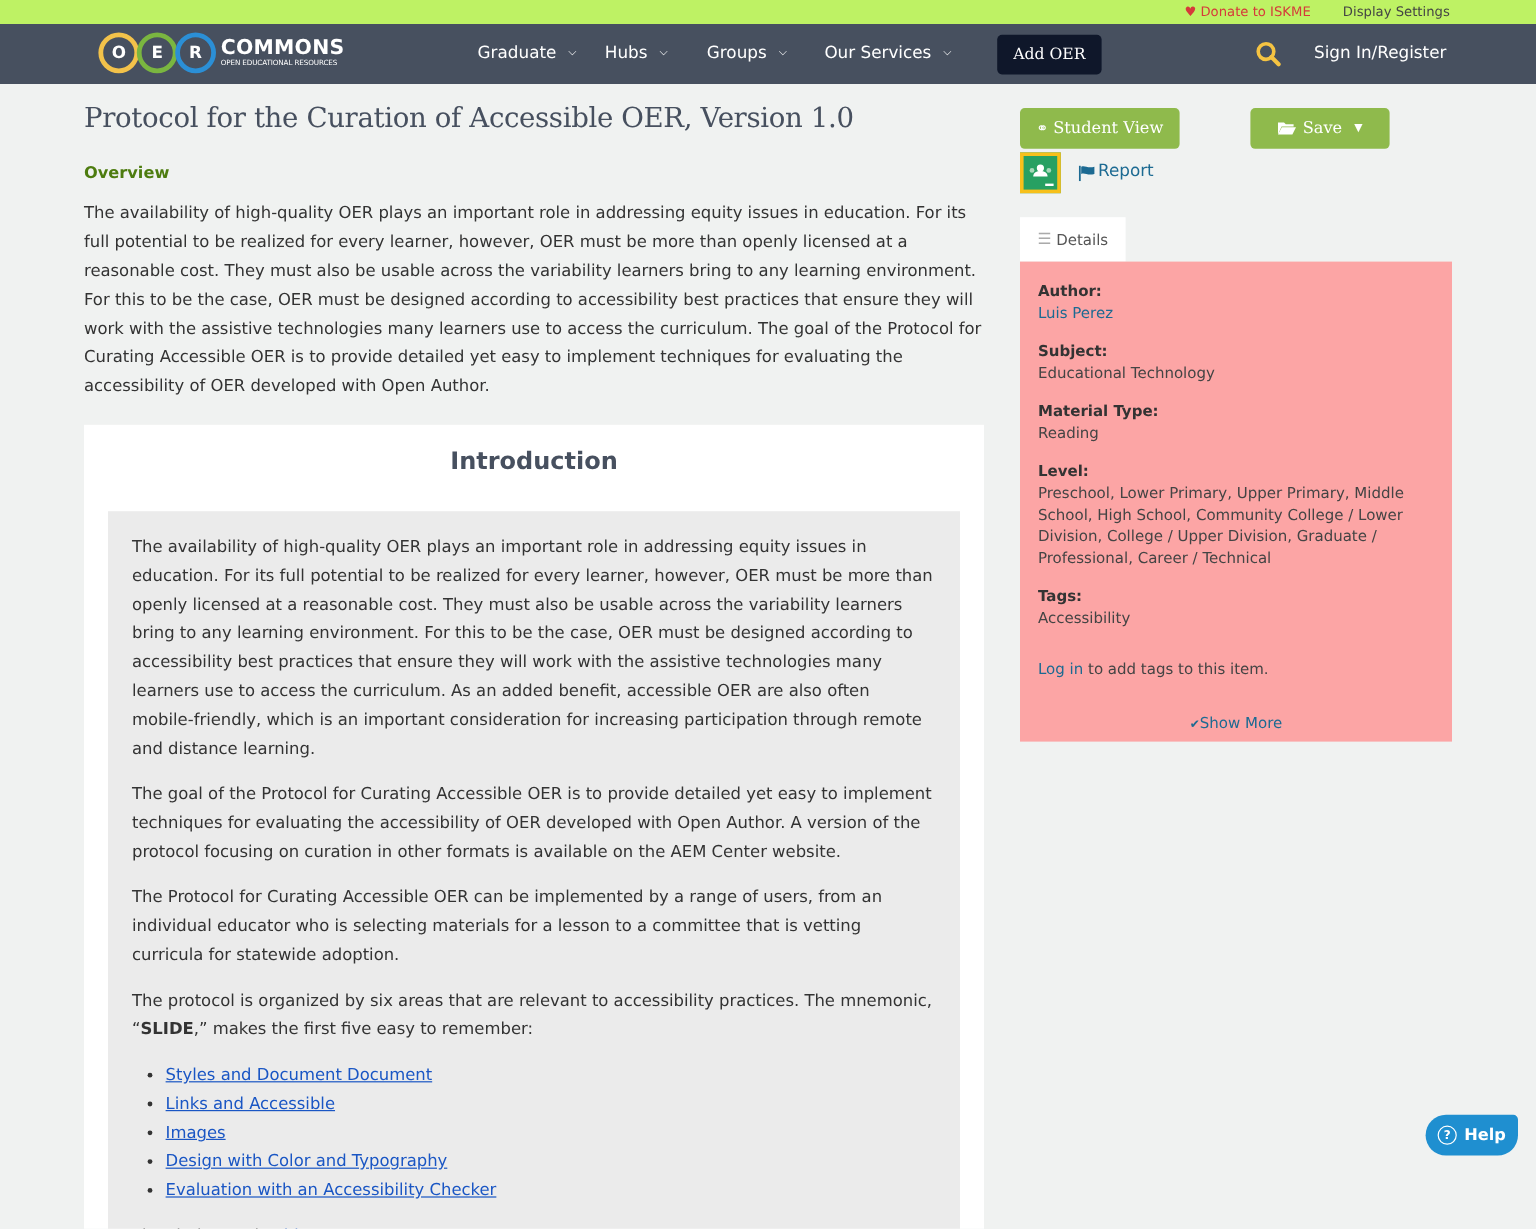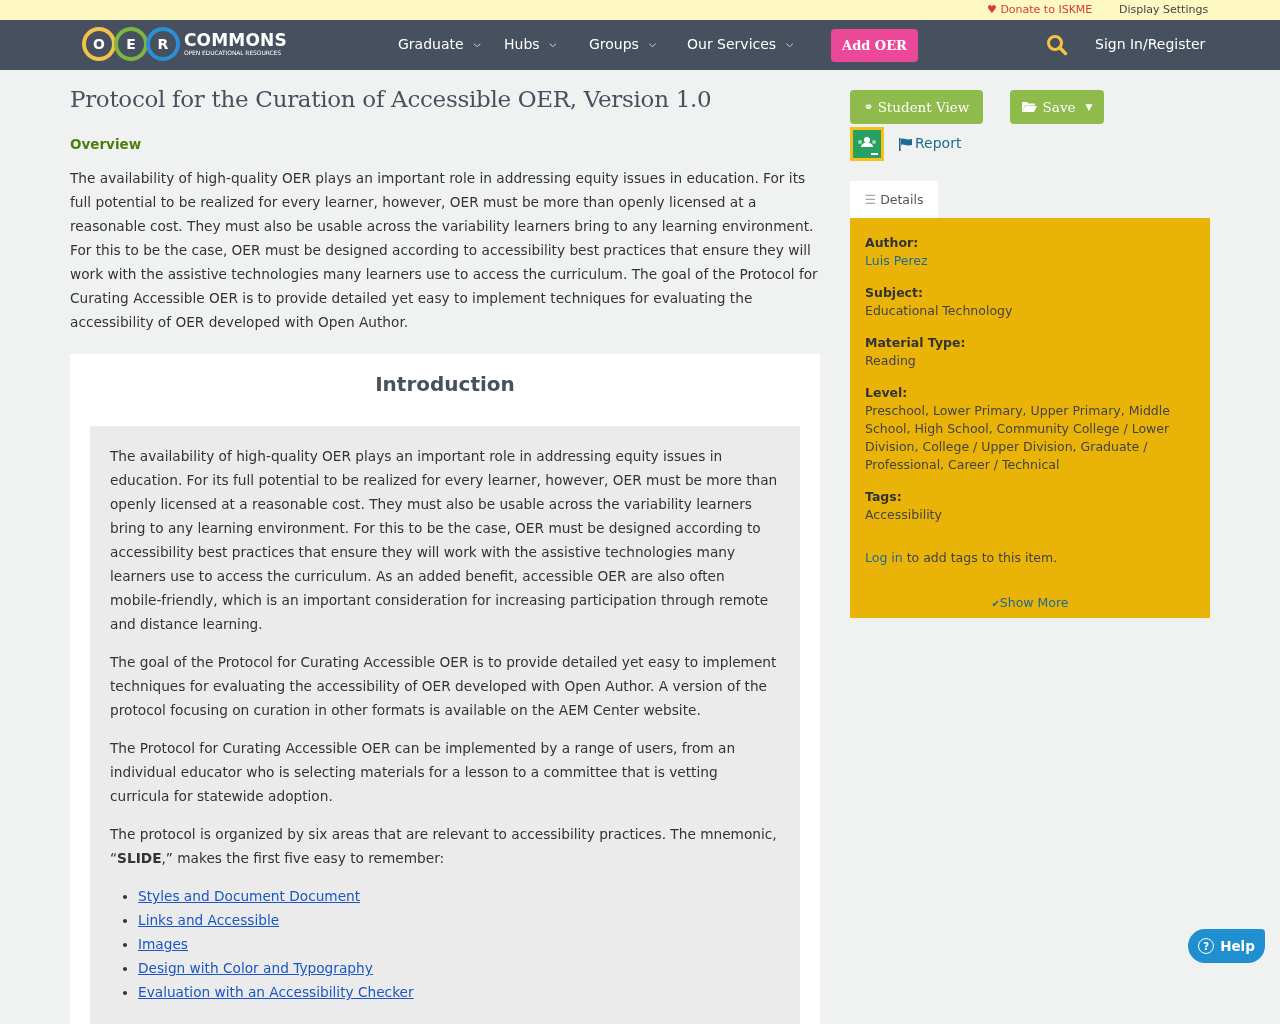--- a/index.html
+++ b/index.html
@@ -1,58 +1,58 @@
 <!DOCTYPE html>
 <html><head>
 <meta charset="utf-8">
 <style>
   * { box-sizing: border-box; margin: 0; padding: 0; }
   html, body { width: 1280px; height: 1024px; overflow: hidden; }
   body { background: #f0f2f1; font-family: "DejaVu Sans", sans-serif; color: #333; position: relative; }
 
-  .topbar { height: 20px; background: #fef9c3; position: relative; font-size: 11px; }
+  .topbar { height: 20px; background: #bef264; position: relative; font-size: 11px; }
   .topbar .donate { position: absolute; left: 987px; top: 3px; color: #d63a3a; }
   .topbar .display { position: absolute; left: 1119px; top: 3px; color: #444; }
 
   .navbar { height: 50px; background: #47505f; position: relative; }
   .logo { position: absolute; left: 82px; top: 6px; width: 205px; height: 36px; display: flex; align-items: center; }
   .logo .ring { width: 34px; height: 34px; border-radius: 50%; border: 4px solid; display: flex; align-items: center; justify-content: center; color: #fff; font-weight: bold; font-size: 14px; margin-right: -2px; background: #47505f; }
   .logo .r1 { border-color: #f3c24a; }
   .logo .r2 { border-color: #7ab640; }
   .logo .r3 { border-color: #2b8fd6; }
   .logo .words { margin-left: 6px; color: #fff; }
   .logo .words .big { font-weight: bold; font-size: 17px; letter-spacing: 0.2px; line-height: 17px; }
   .logo .words .small { font-size: 6px; line-height: 8px; letter-spacing: -0.1px; }
 
   .nav-item { position: absolute; top: 16px; color: #fff; font-size: 14px; display: flex; align-items: center; }
   .nav-item .chev { font-size: 9px; margin-left: 10px; }
-  .add-oer { position: absolute; left: 831px; top: 9px; width: 87px; height: 33px; background: #ec4899; border-radius: 4px; color: #fff; font-family: "DejaVu Serif", serif; font-size: 13px; display: flex; align-items: center; justify-content: center; font-weight: bold; }
+  .add-oer { position: absolute; left: 831px; top: 9px; width: 87px; height: 33px; background: #0f172a; border-radius: 4px; color: #fff; font-family: "DejaVu Serif", serif; font-size: 13px; display: flex; align-items: center; justify-content: center; }
   .search-icon { position: absolute; left: 1046px; top: 14px; width: 22px; height: 22px; }
   .signin { position: absolute; left: 1095px; top: 16px; color: #fff; font-size: 14px; }
 
   .page-title { position: absolute; left: 70px; top: 86px; font-family: "DejaVu Serif", serif; font-size: 23px; color: #47505f; font-weight: normal; letter-spacing: -0.3px; }
   .overview-label { position: absolute; left: 70px; top: 136px; font-size: 13.5px; font-weight: bold; color: #4d7c0f; }
   .overview-text { position: absolute; left: 70px; top: 166px; width: 752px; font-size: 13.7px; line-height: 24px; color: #333; }
 
   .content-card { position: absolute; left: 70px; top: 354px; width: 750px; height: 700px; background: #fff; }
   .intro-title { position: absolute; top: 18px; width: 100%; text-align: center; font-size: 20px; font-weight: bold; color: #47505f; }
   .intro-box { position: absolute; left: 20px; top: 72px; width: 710px; height: 640px; background: #ebebeb; padding: 18px 20px; }
   .intro-box p { font-size: 13.7px; line-height: 24px; color: #333; margin-bottom: 14px; }
   .intro-box ul { margin-left: 28px; margin-bottom: 14px; }
   .intro-box li { font-size: 13.7px; line-height: 24px; }
   .intro-box a { color: #1a56c4; text-decoration: underline; }
 
   .btn-green { position: absolute; height: 34px; background: #8fba4c; border-radius: 4px; color: #fff; font-family: "DejaVu Serif", serif; font-size: 13.5px; display: flex; align-items: center; justify-content: center; }
   .student-view { left: 850px; top: 90px; width: 133px; }
-  .save-btn { left: 1010px; top: 90px; width: 94px; align-items: center; }
+  .save-btn { left: 1042px; top: 90px; width: 116px; align-items: center; }
   .classroom { position: absolute; left: 850px; top: 127px; width: 34px; height: 34px; border: 3px solid #f7c01b; background: #27a062; }
   .report { position: absolute; left: 899px; top: 135px; color: #1c6a92; font-size: 14px; display: flex; align-items: flex-end; gap: 2px; }
 
   .details-tab { position: absolute; left: 850px; top: 181px; width: 88px; height: 37px; background: #fff; font-size: 12.5px; color: #555; display: flex; align-items: center; justify-content: center; gap: 4px; }
-  .details-panel { position: absolute; left: 850px; top: 218px; width: 360px; height: 400px; background: #eab308; padding: 16px 15px; }
+  .details-panel { position: absolute; left: 850px; top: 218px; width: 360px; height: 400px; background: #fca5a5; padding: 16px 15px; }
   .dl-item { margin-bottom: 14px; }
   .dl-label { font-size: 12.5px; font-weight: bold; color: #333; line-height: 18px; }
   .dl-value { font-size: 12.5px; color: #444; line-height: 18px; }
   .dl-value.link { color: #1c6a92; }
   .login-line { font-size: 12.5px; color: #444; margin-top: 26px; }
   .login-line .lnk { color: #1c6a92; }
   .show-more { text-align: center; font-size: 12.5px; color: #1c6a92; margin-top: 30px; }
 
   .help-btn { position: absolute; left: 1188px; top: 929px; width: 77px; height: 34px; background: #1f8fd0; border-radius: 17px 17px 17px 17px; border-top-right-radius: 4px; color: #fff; font-size: 13.5px; font-weight: bold; display: flex; align-items: center; justify-content: center; gap: 6px; }
   .help-btn .q { width: 16px; height: 16px; border: 1.5px solid #fff; border-radius: 50%; font-size: 10px; display: flex; align-items: center; justify-content: center; }

